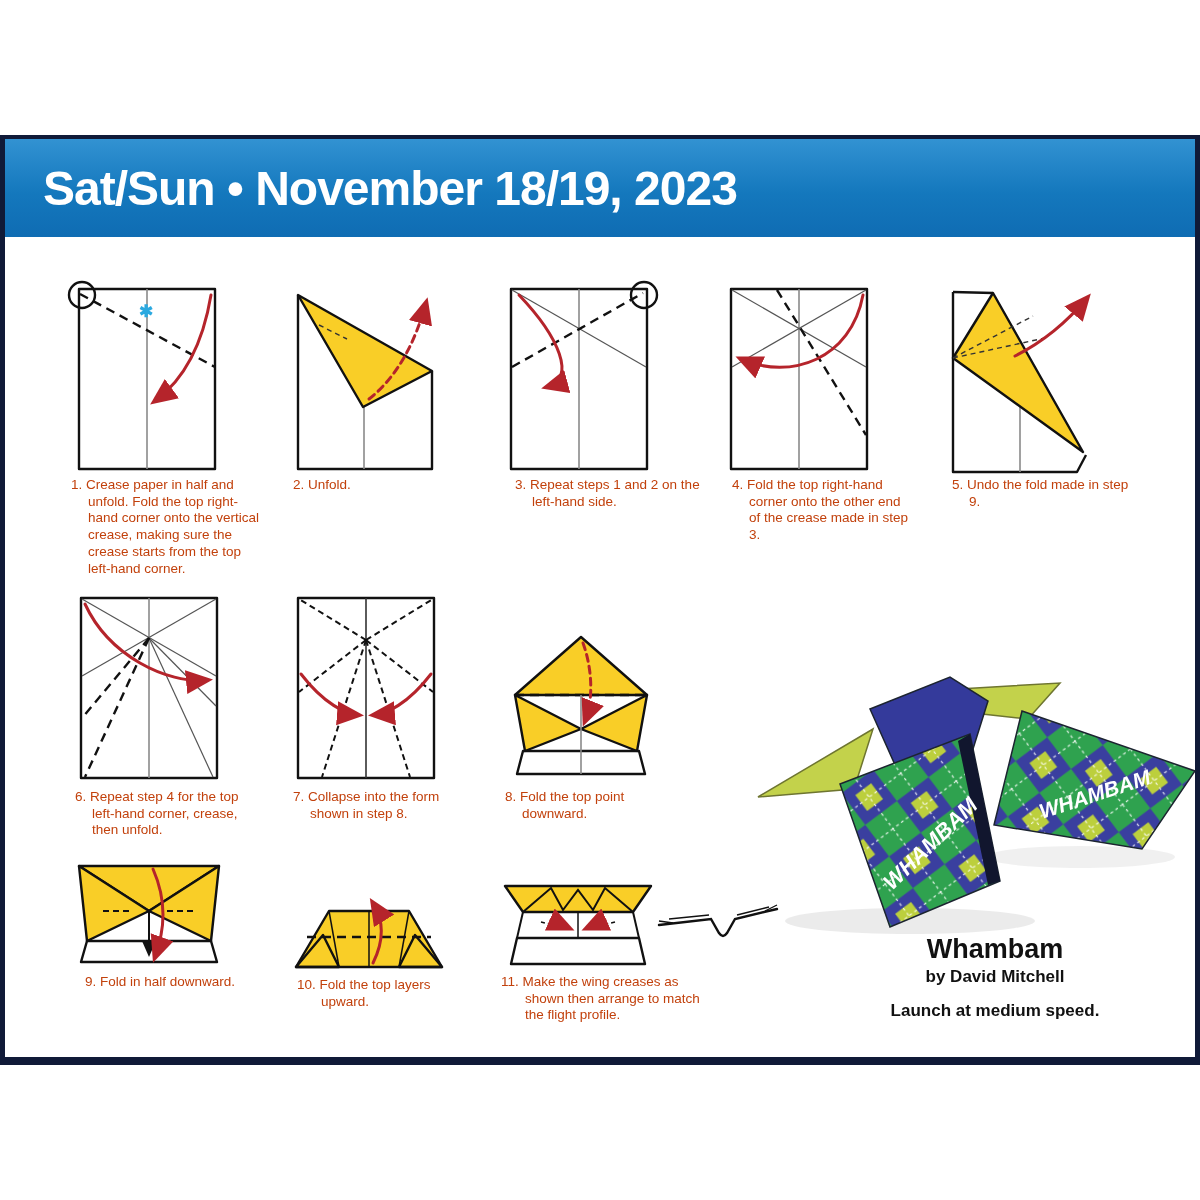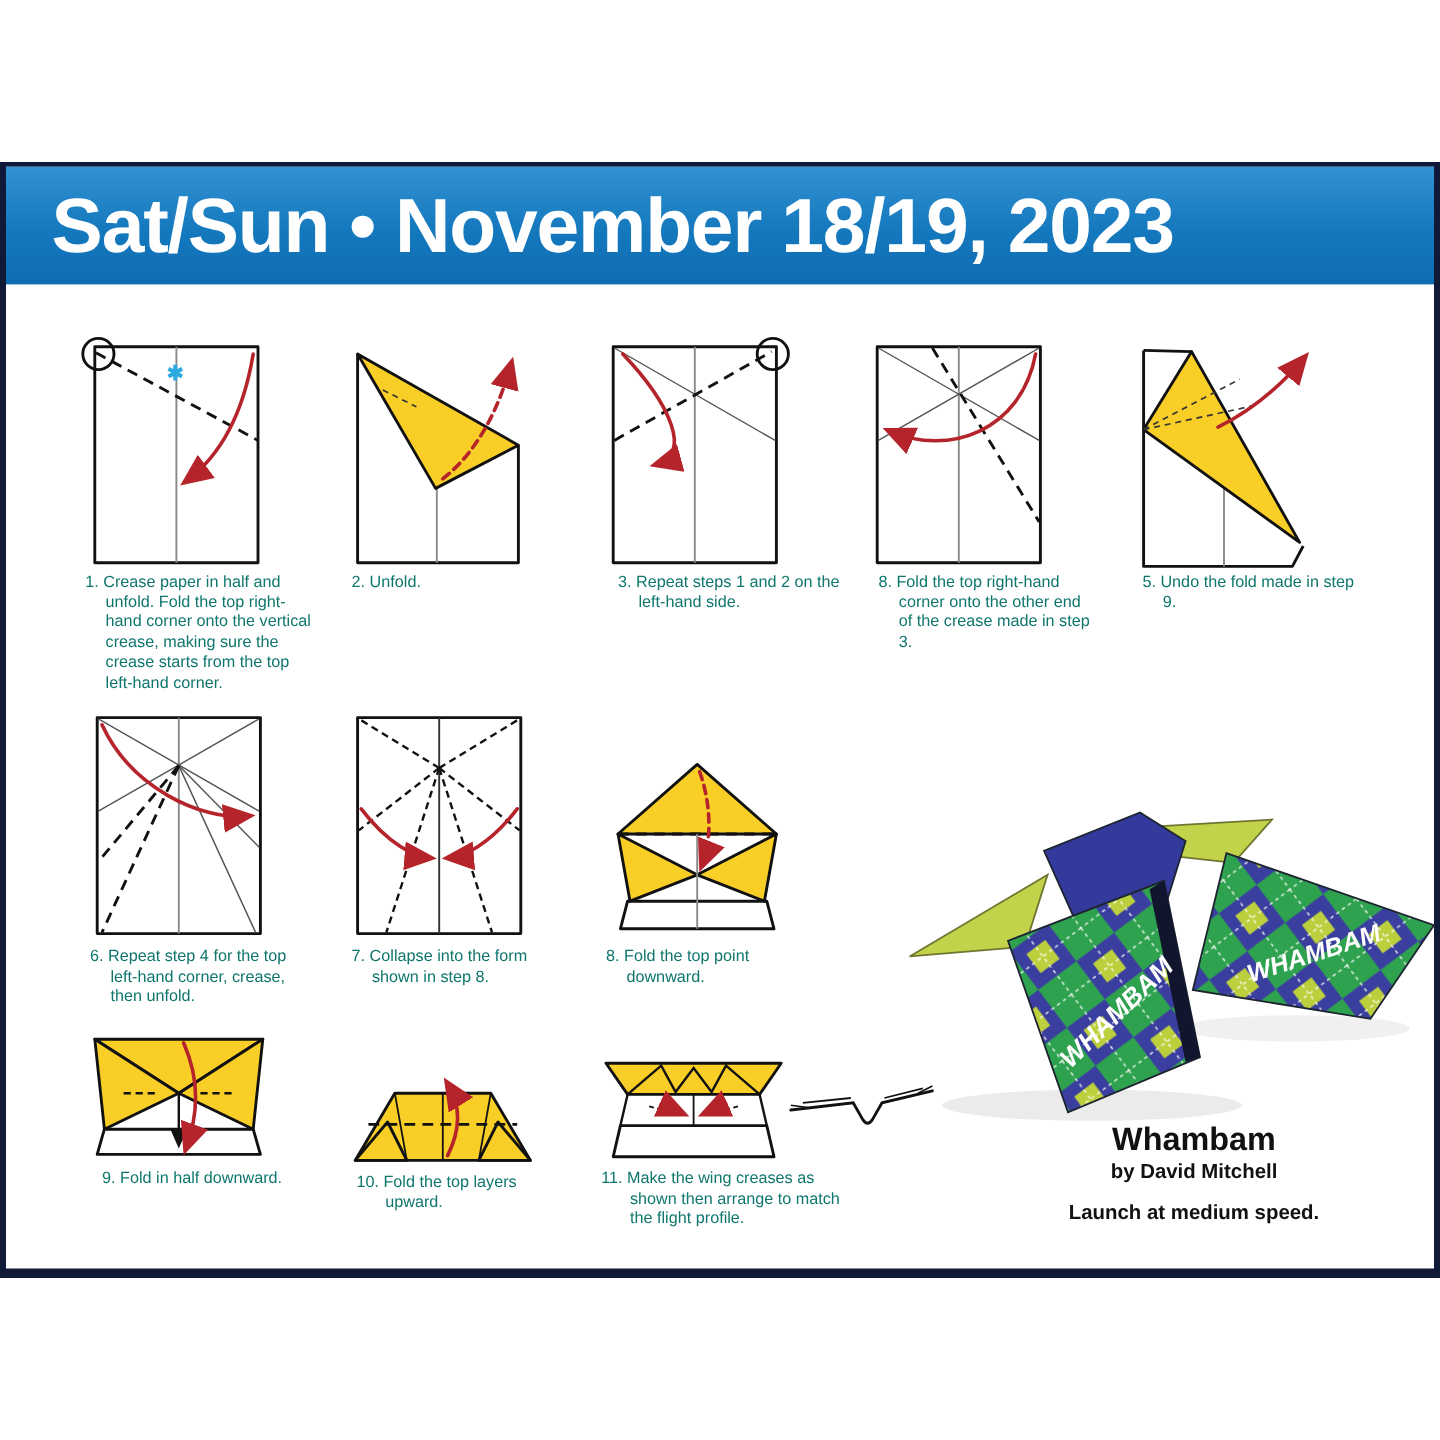--- a/index.html
+++ b/index.html
@@ -5,24 +5,24 @@
   html,body{margin:0;padding:0;background:#ffffff;}
   body{width:1200px;height:1200px;position:relative;overflow:hidden;
        font-family:"Liberation Sans",sans-serif;}
   .page{position:absolute;left:0;top:135px;width:1200px;height:930px;
         box-sizing:border-box;background:#fff;
         border:5px solid #101a38;border-bottom-width:8px;border-top-width:4px;}
   .content{position:absolute;inset:0;}
   .header-bar{position:absolute;left:0;top:0;width:100%;height:98px;
         background:linear-gradient(180deg,#3292d2 0%,#1478bd 55%,#0f6cb3 100%);
         display:flex;align-items:center;}
-  .header-title{color:#fff;font-weight:bold;font-size:64px;letter-spacing:-1px;
+  .header-title{color:#fff;font-weight:bold;font-size:48px;letter-spacing:-1px;
         padding-left:38px;white-space:nowrap;}
   .diagram{position:absolute;}
-  .cap{position:absolute;font-size:13.5px;line-height:1.24;color:#0f766e;
+  .cap{position:absolute;font-size:13.5px;line-height:1.24;color:#c2410c;
        padding-left:17px;text-indent:-17px;}
   .cap.wide-indent{padding-left:24px;text-indent:-24px;}
   .photo-label{position:absolute;left:790px;width:400px;text-align:center;color:#111;}
   .plane-name{top:795px;font-size:27px;font-weight:bold;}
   .plane-author{top:828px;font-size:17px;font-weight:bold;}
   .plane-launch{top:862px;font-size:17px;font-weight:bold;}
   svg{display:block;overflow:visible;}
   .ol{stroke:#111;stroke-width:2.4;stroke-linejoin:round;fill:none;}
   .yel{stroke:#111;stroke-width:2.4;stroke-linejoin:round;}
   .gray{stroke:#8a8a8a;stroke-width:1.6;}
@@ -100,21 +100,21 @@
     <line x1="75" y1="95" x2="75" y2="188" class="gray"></line>
     <polygon points="8,74 48,9 138,168" fill="#f9ce27" class="yel"></polygon>
     <line x1="8" y1="74" x2="100" y2="54" stroke="#333" stroke-width="1.4" stroke-dasharray="5 4"></line>
     <line x1="8" y1="74" x2="88" y2="32" stroke="#333" stroke-width="1.4" stroke-dasharray="5 4"></line>
     <path d="M70,72 C98,58 122,38 142,14" class="red" stroke="#b5242b" marker-end="url(#mr)"></path>
   </svg>
 
   <div class="cap" style="left:66px;top:338px;width:172px">1. Crease paper in half and unfold. Fold the top right-hand corner onto the vertical crease, making sure the crease starts from the top left-hand corner.</div>
   <div class="cap" style="left:288px;top:338px;width:110px">2. Unfold.</div>
   <div class="cap" style="left:510px;top:338px;width:172px">3. Repeat steps 1 and 2 on the left-hand side.</div>
-  <div class="cap" style="left:727px;top:338px;width:162px">8. Fold the top right-hand corner onto the other end of the crease made in step 3.</div>
+  <div class="cap" style="left:727px;top:338px;width:162px">4. Fold the top right-hand corner onto the other end of the crease made in step 3.</div>
   <div class="cap" style="left:947px;top:338px;width:160px">5. Undo the fold made in step 9.</div>
 
   <svg class="diagram" style="left:74px;top:457px" width="140" height="184" viewBox="0 0 140 184">
     <rect x="2" y="2" width="136" height="180" fill="#fff" class="ol"></rect>
     <line x1="70" y1="2" x2="70" y2="182" class="gray"></line>
     <line x1="3" y1="3" x2="137" y2="80" class="thin"></line>
     <line x1="137" y1="3" x2="3" y2="80" class="thin"></line>
     <line x1="70" y1="42" x2="134" y2="181" class="thin"></line>
     <line x1="70" y1="42" x2="137" y2="110" class="thin"></line>
     <line x1="70" y1="42" x2="6" y2="181" class="dash"></line>

